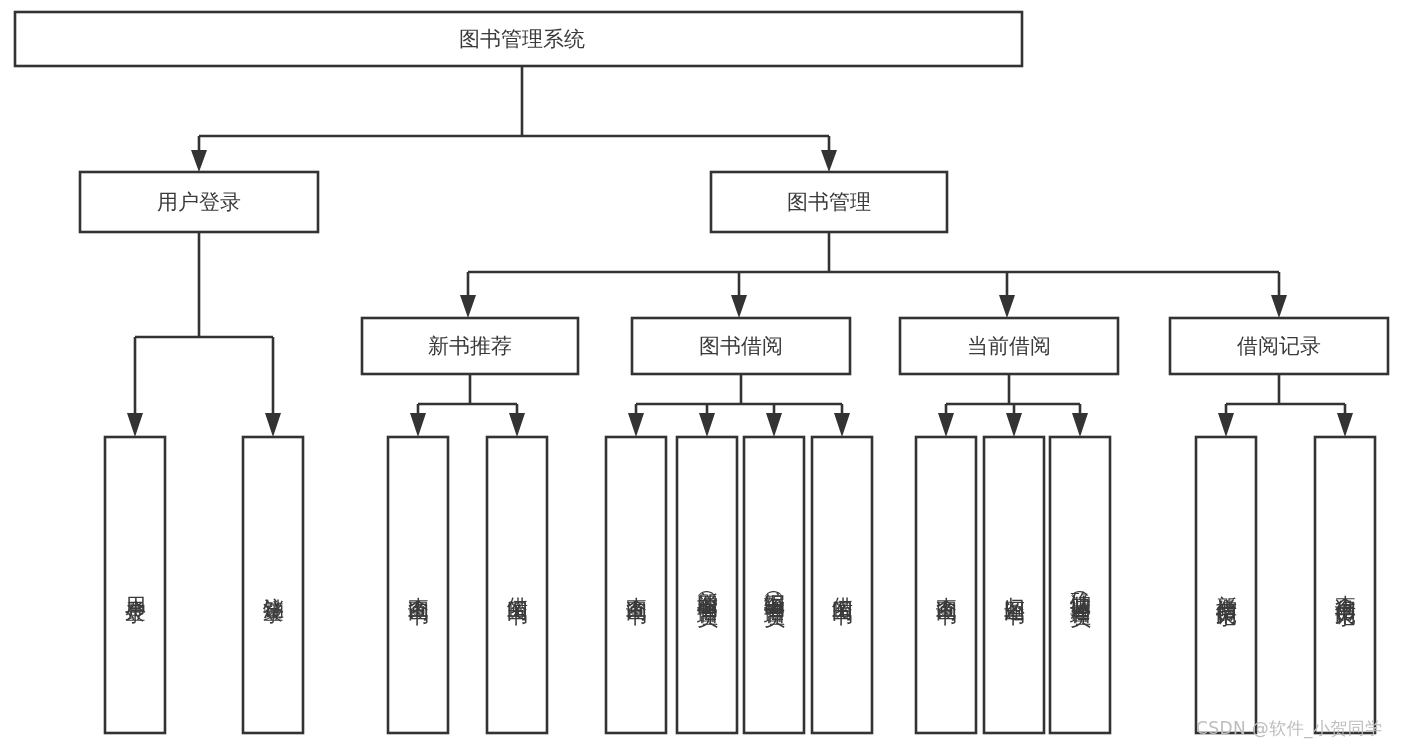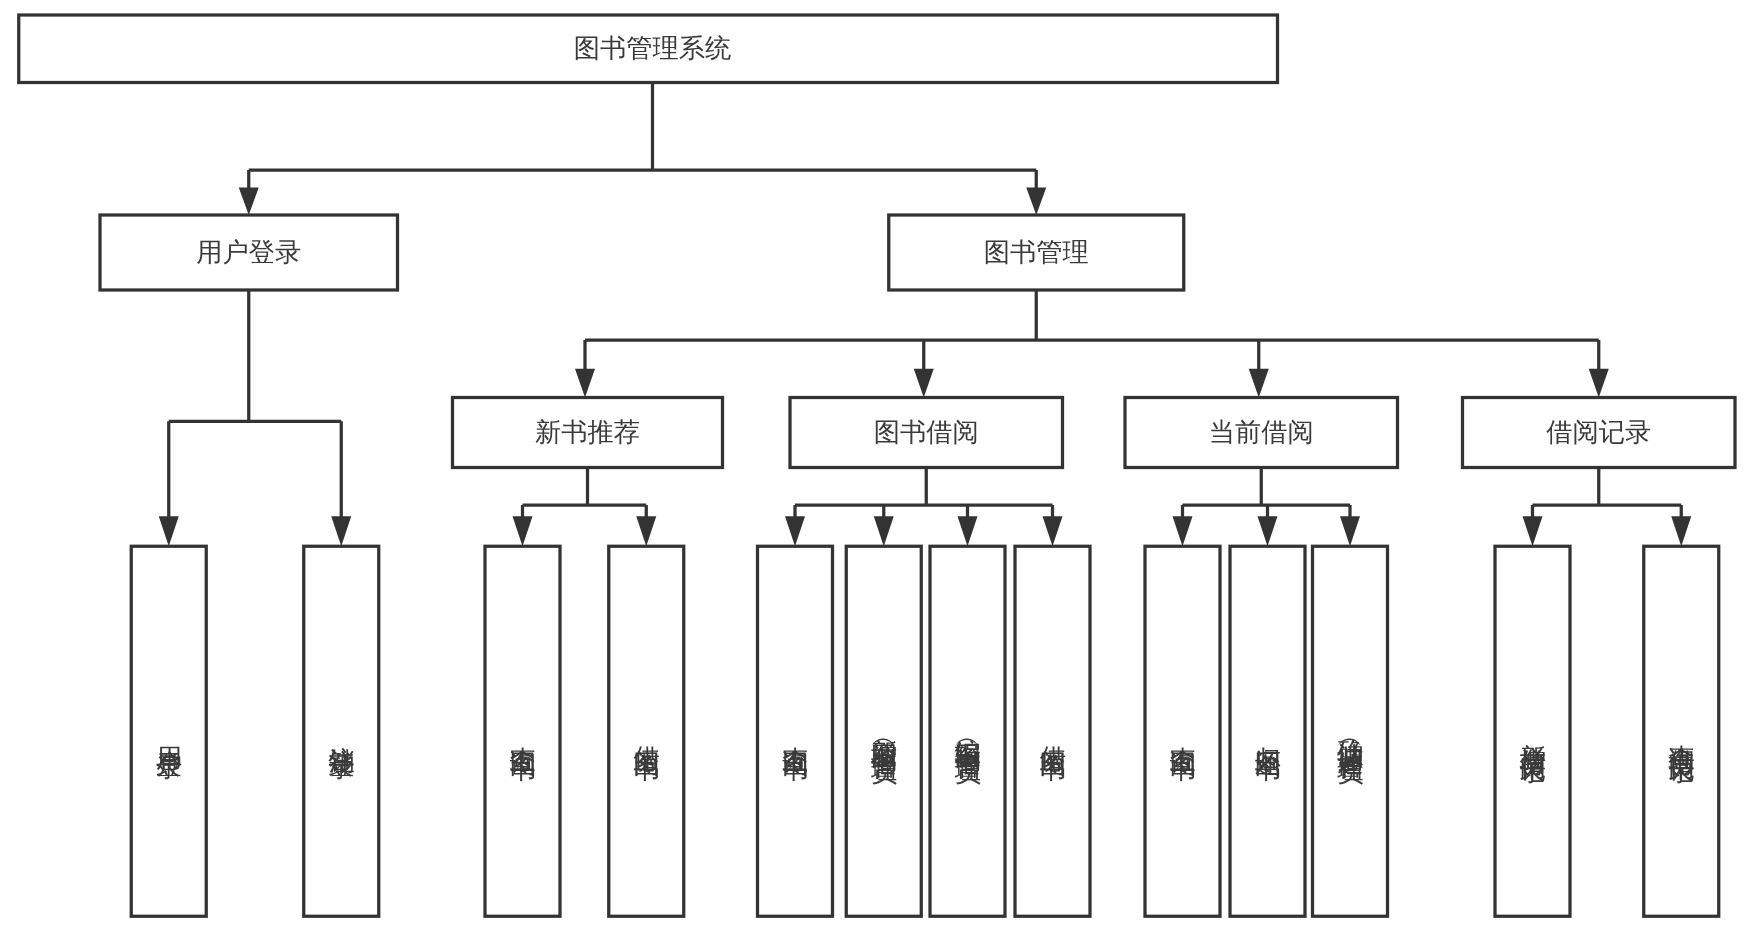--- a/index.html
+++ b/index.html
@@ -187,14 +187,15 @@
   <div class="node-label-v" style="left:606px; top:437px; width:60px; height:296px; display:flex; align-items:center; justify-content:center;">查询图书</div>
   <div class="node-label-v" style="left:677px; top:437px; width:60px; height:296px; display:flex; align-items:center; justify-content:center;">新增图书（管理员）</div>
   <div class="node-label-v" style="left:744px; top:437px; width:60px; height:296px; display:flex; align-items:center; justify-content:center;">编辑图书（管理员）</div>
   <div class="node-label-v" style="left:812px; top:437px; width:60px; height:296px; display:flex; align-items:center; justify-content:center;">借阅图书</div>
   <div class="node-label-v" style="left:916px; top:437px; width:60px; height:296px; display:flex; align-items:center; justify-content:center;">查询图书</div>
   <div class="node-label-v" style="left:984px; top:437px; width:60px; height:296px; display:flex; align-items:center; justify-content:center;">归还图书</div>
   <div class="node-label-v" style="left:1050px; top:437px; width:60px; height:296px; display:flex; align-items:center; justify-content:center;">确认归还（管理员）</div>
   <div class="node-label-v" style="left:1196px; top:437px; width:60px; height:296px; display:flex; align-items:center; justify-content:center;">新增借阅记录</div>
   <div class="node-label-v" style="left:1315px; top:437px; width:60px; height:296px; display:flex; align-items:center; justify-content:center;">查询借阅记录</div>
 
+  <div class="watermark" style="left:1196px; top:717px;">CSDN @软件_小贺同学</div>
 
 </div>
 
 </body></html>

